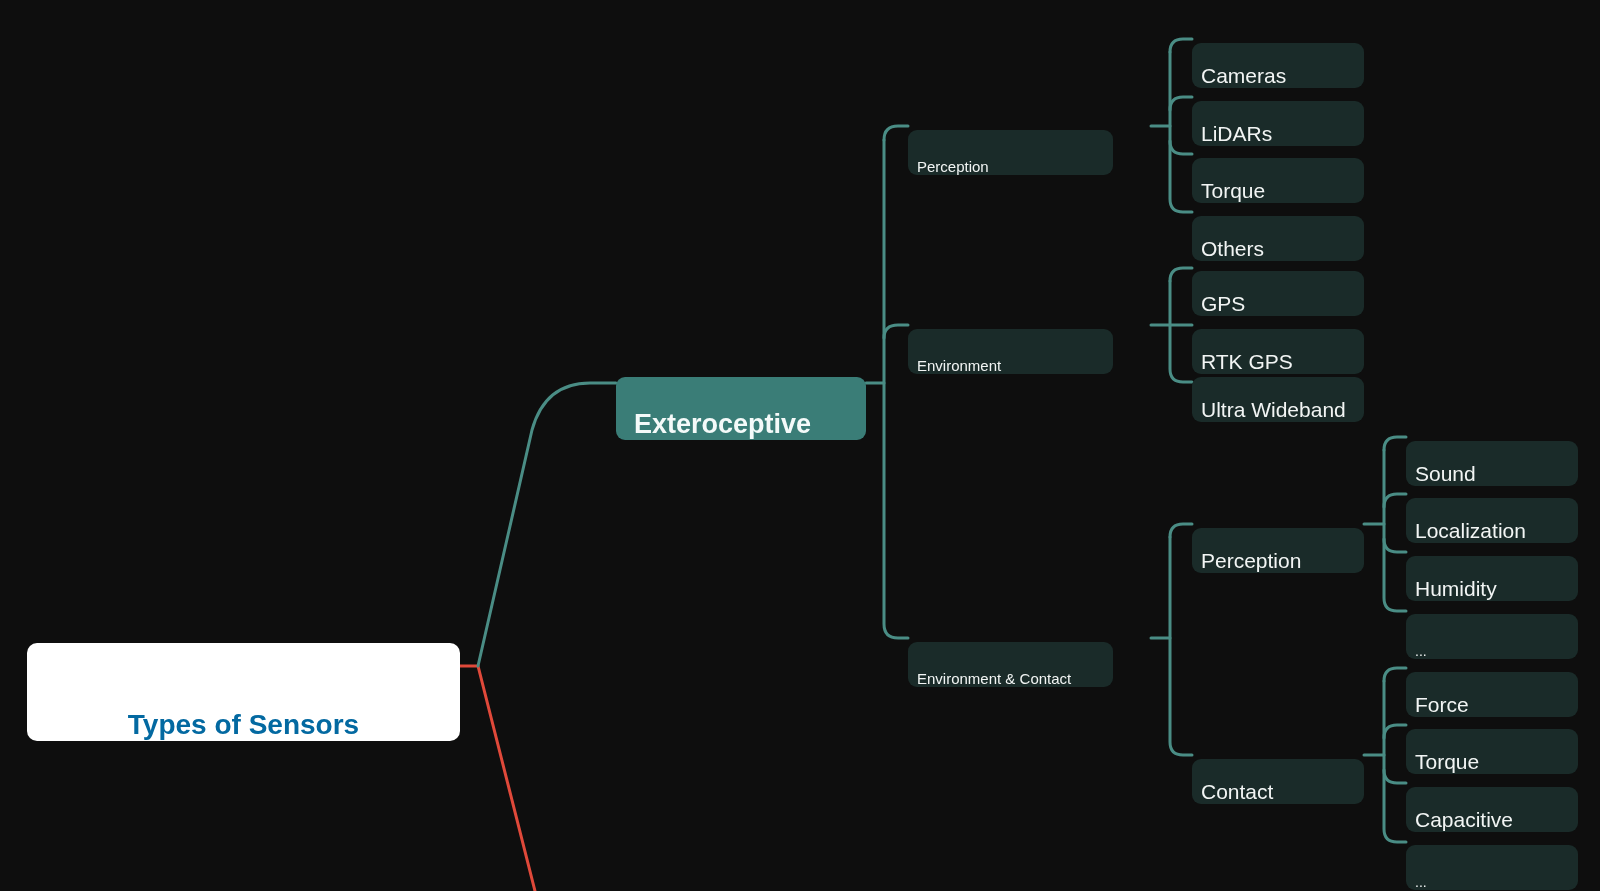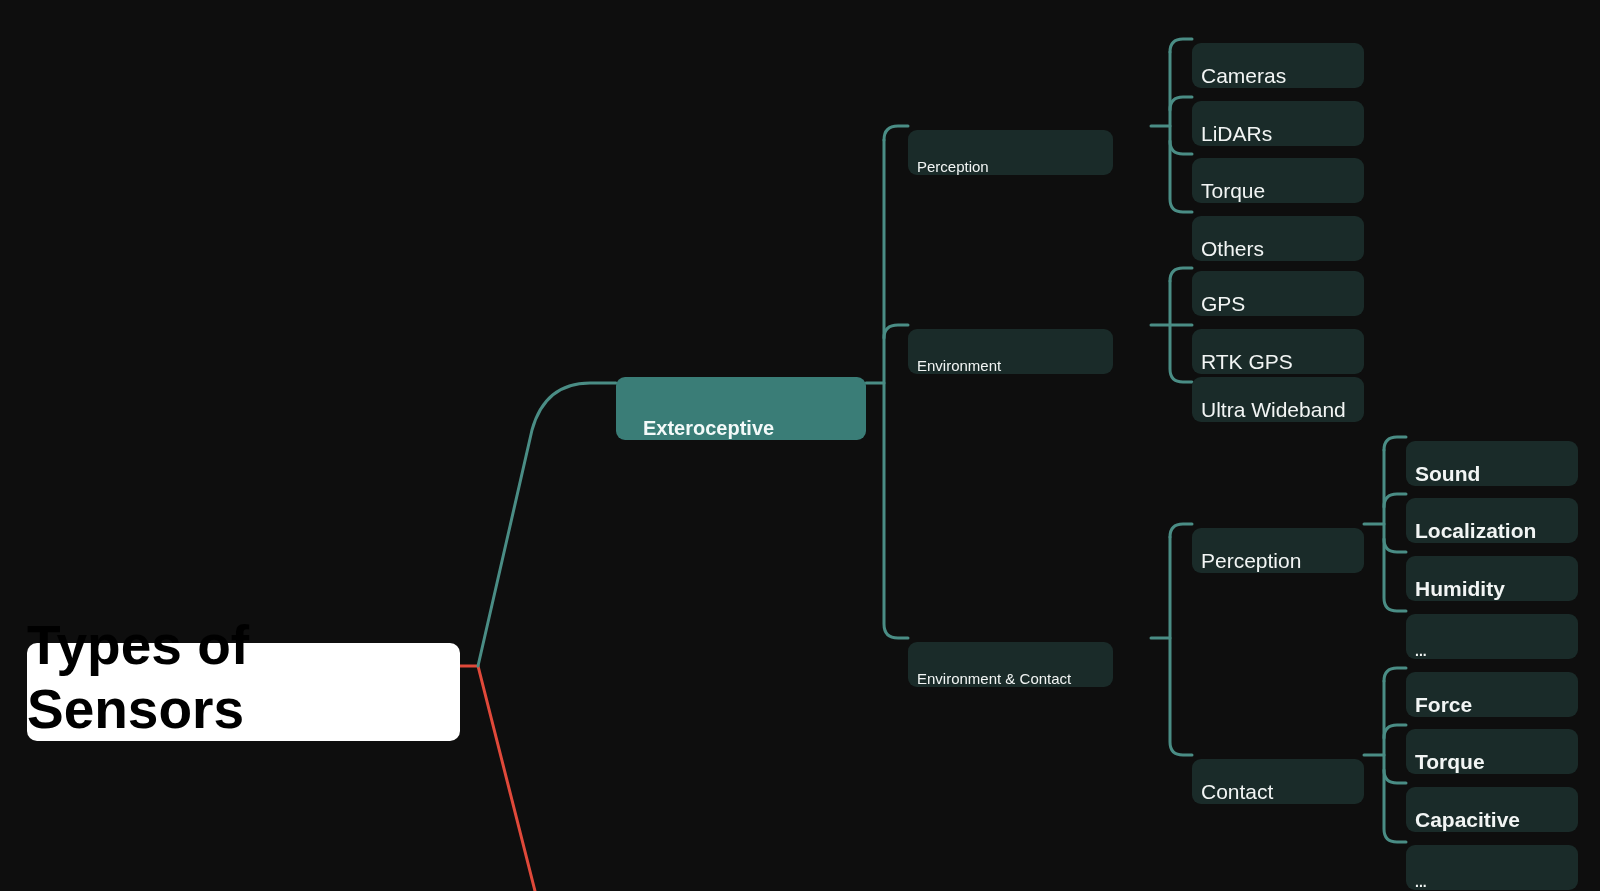--- a/index.html
+++ b/index.html
@@ -4,36 +4,36 @@
 <style>
   html, body { margin:0; padding:0; }
   body {
     width:1600px; height:891px; background:#0e0e0e; position:relative; overflow:hidden;
     font-family: "Liberation Sans", "DejaVu Sans", sans-serif;
   }
   svg.links { position:absolute; left:0; top:0; width:1600px; height:891px; }
   .node { position:absolute; box-sizing:border-box; display:flex; align-items:flex-end; color:#f2f5f4;margin-top:26px; }
   .root {
     left:27px; top:617px; width:433px; height:98px; background:#ffffff; border-radius:10px;
-    justify-content:center; color:#000000; font-size:55px; font-weight:bold;
+    justify-content:center; color:#0369a1; font-size:28px; font-weight:bold;
   }
   .l1 {
     left:616px; top:351px; width:250px; height:63px; background:#3a7d77; border-radius:9px;
-    padding-left:27px; font-size:20px; font-weight:bold; color:#f4faf9;
+    padding-left:18px; font-size:27px; font-weight:bold; color:#f4faf9;
   }
   .l2 {
     left:908px; width:205px; height:45px; background:#1a2b29; border-radius:9px;
     padding-left:9px; font-size:15px;
   }
   .leaf {
     width:172px; height:45px; background:#1a2b29; border-radius:9px;
     padding-left:9px; font-size:21px;
   }
   .c3 { left:1192px; }
-  .c4 { left:1406px;font-weight:bold; }
+  .c4 { left:1406px; }
   .dots { font-size:14px; padding-top:10px; }
 </style>
 </head>
 <body>
 
 <svg class="links" viewBox="0 0 1600 891">
   <g fill="none" stroke-width="3" stroke-linecap="round">
 
     <path d="M460 666 L478 666 L535 891" stroke="#e0493a"></path>
 

